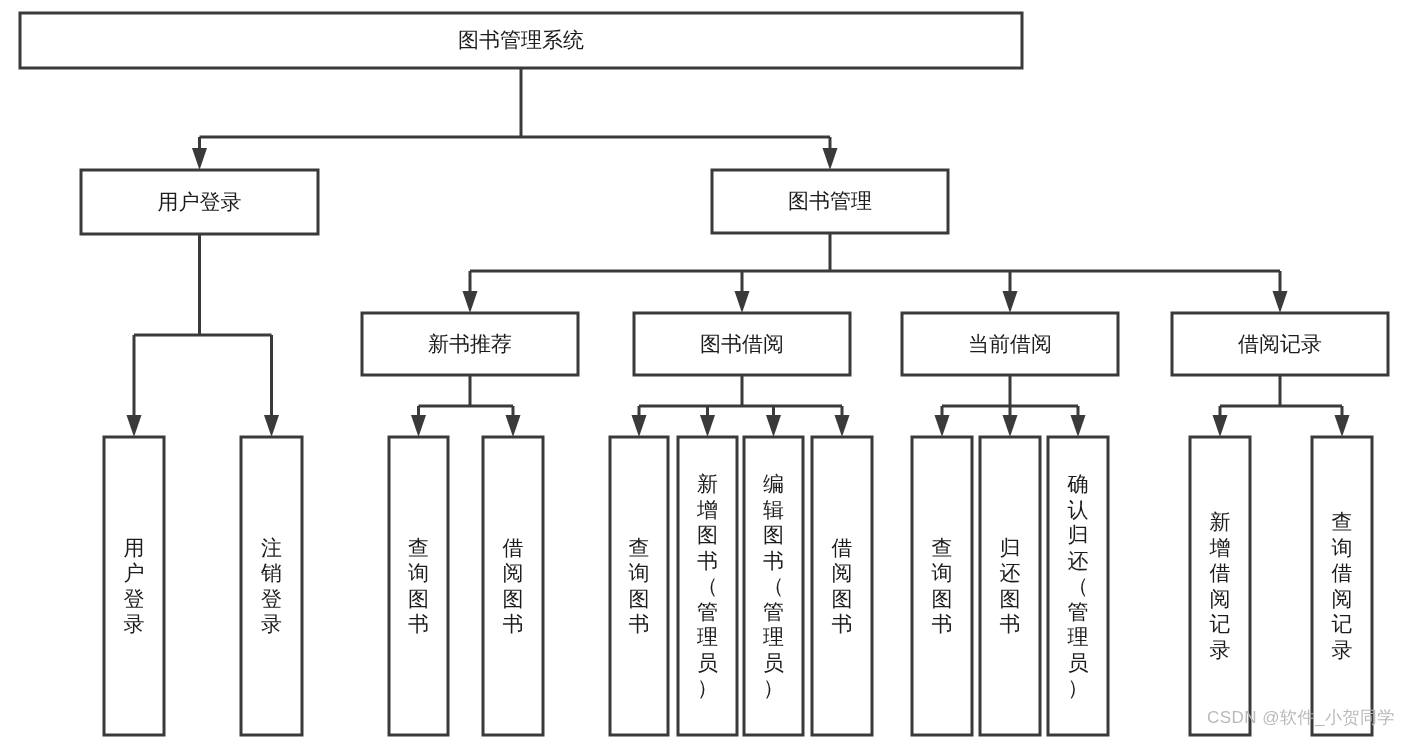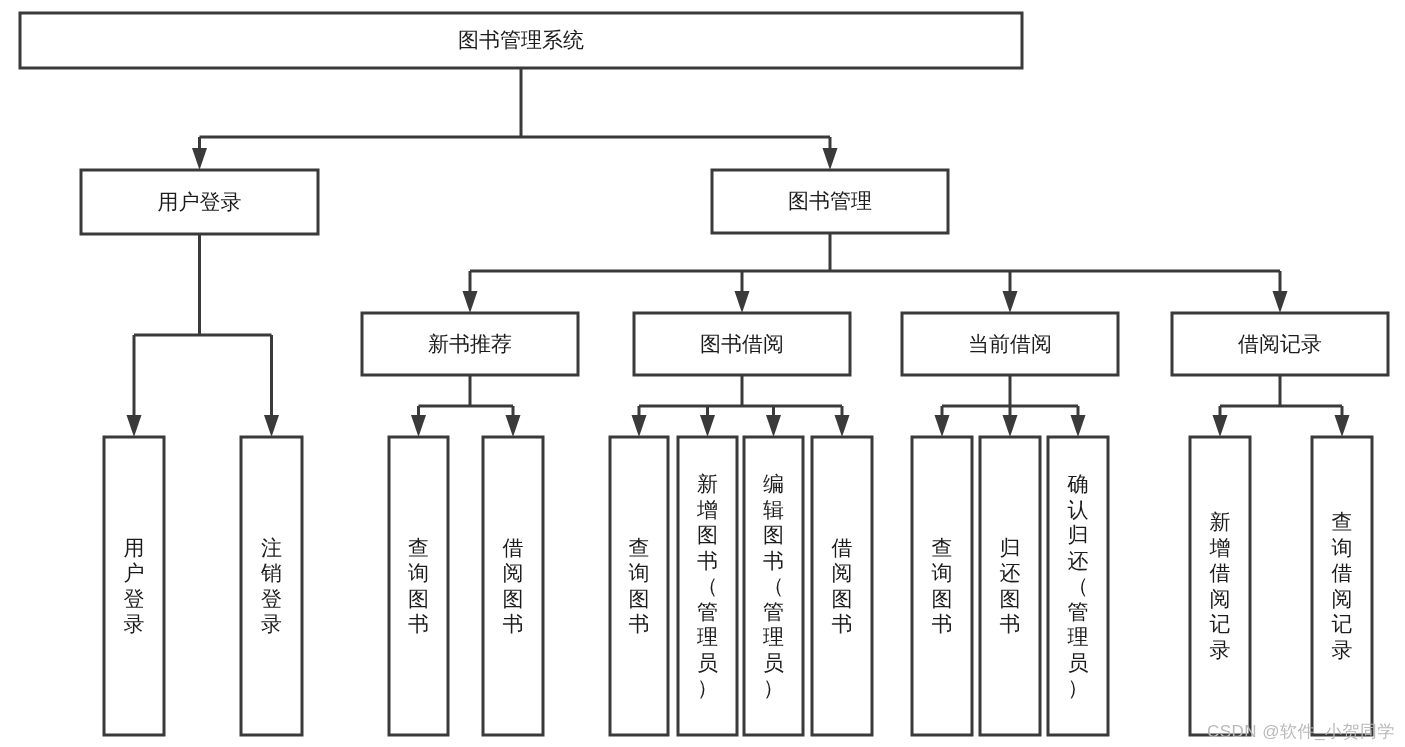--- a/index.html
+++ b/index.html
@@ -34,21 +34,21 @@
   }
   .node-label-vertical{
     fill:#1c1c1c;
     font-family:"Liberation Sans","DejaVu Sans",sans-serif;
     font-size:21px;
     text-anchor:middle;
   }
   .watermark{
     position:absolute;
     right:10px;
-    bottom:4px;
+    bottom:18px;
     font-family:"Liberation Sans","DejaVu Sans",sans-serif;
     font-size:17px;
     color:#b9b9b9;
     letter-spacing:0.5px;
     white-space:nowrap;
     user-select:none;
   }
 </style>
 </head>
 <body>

